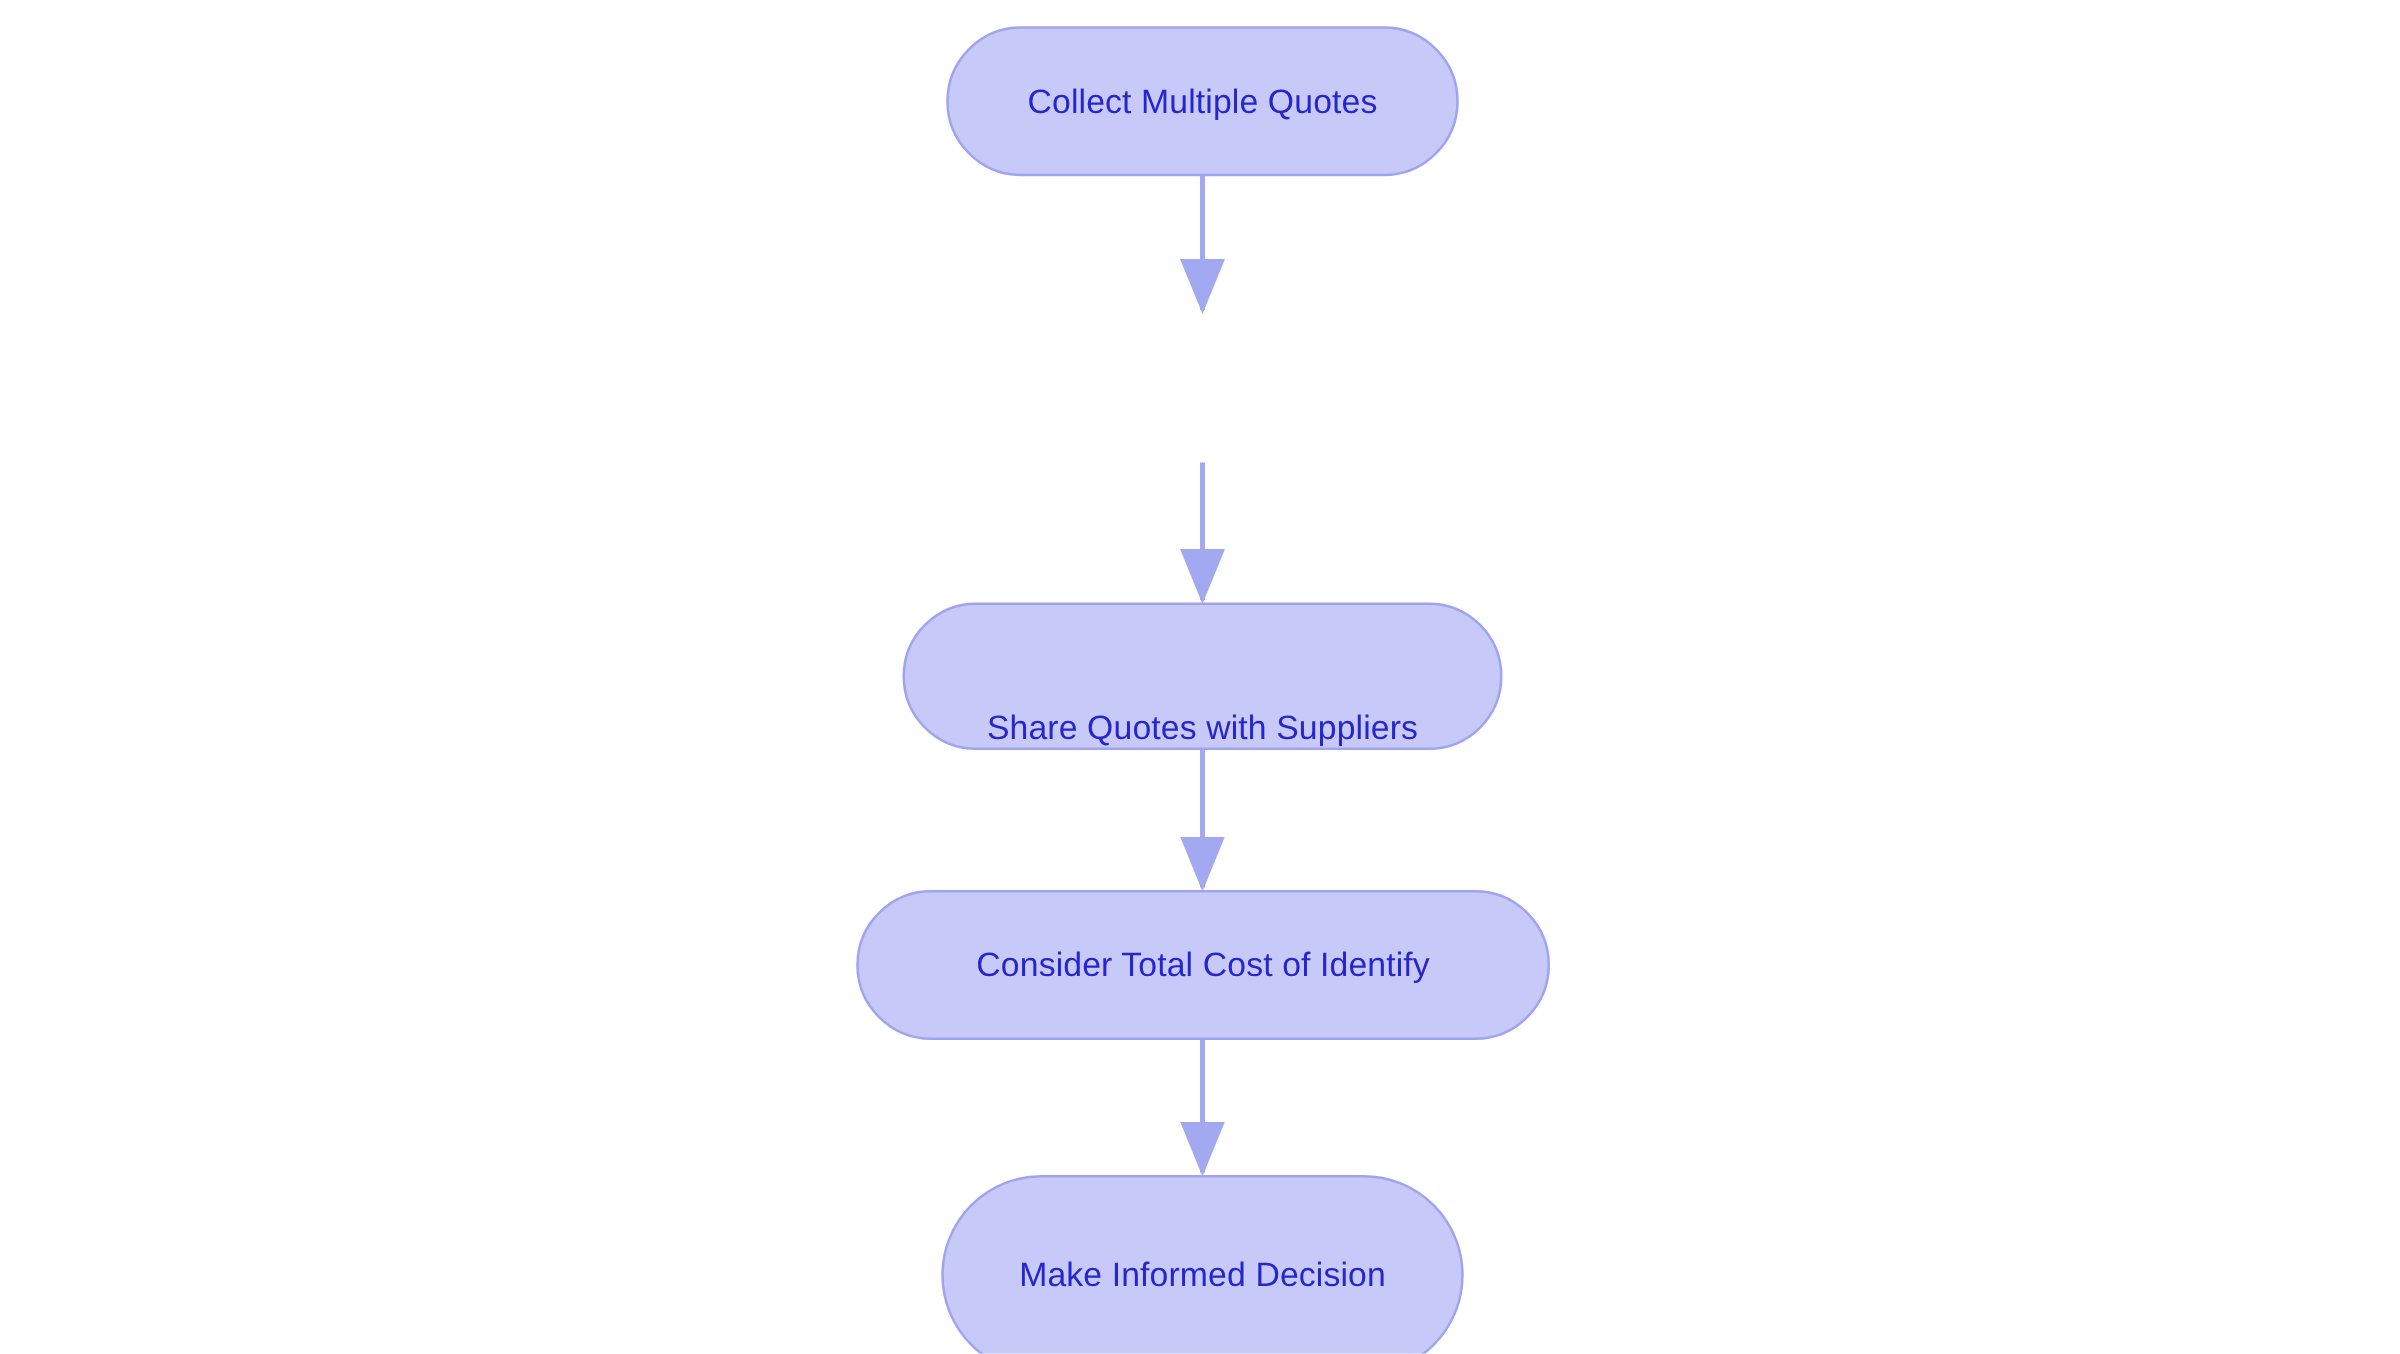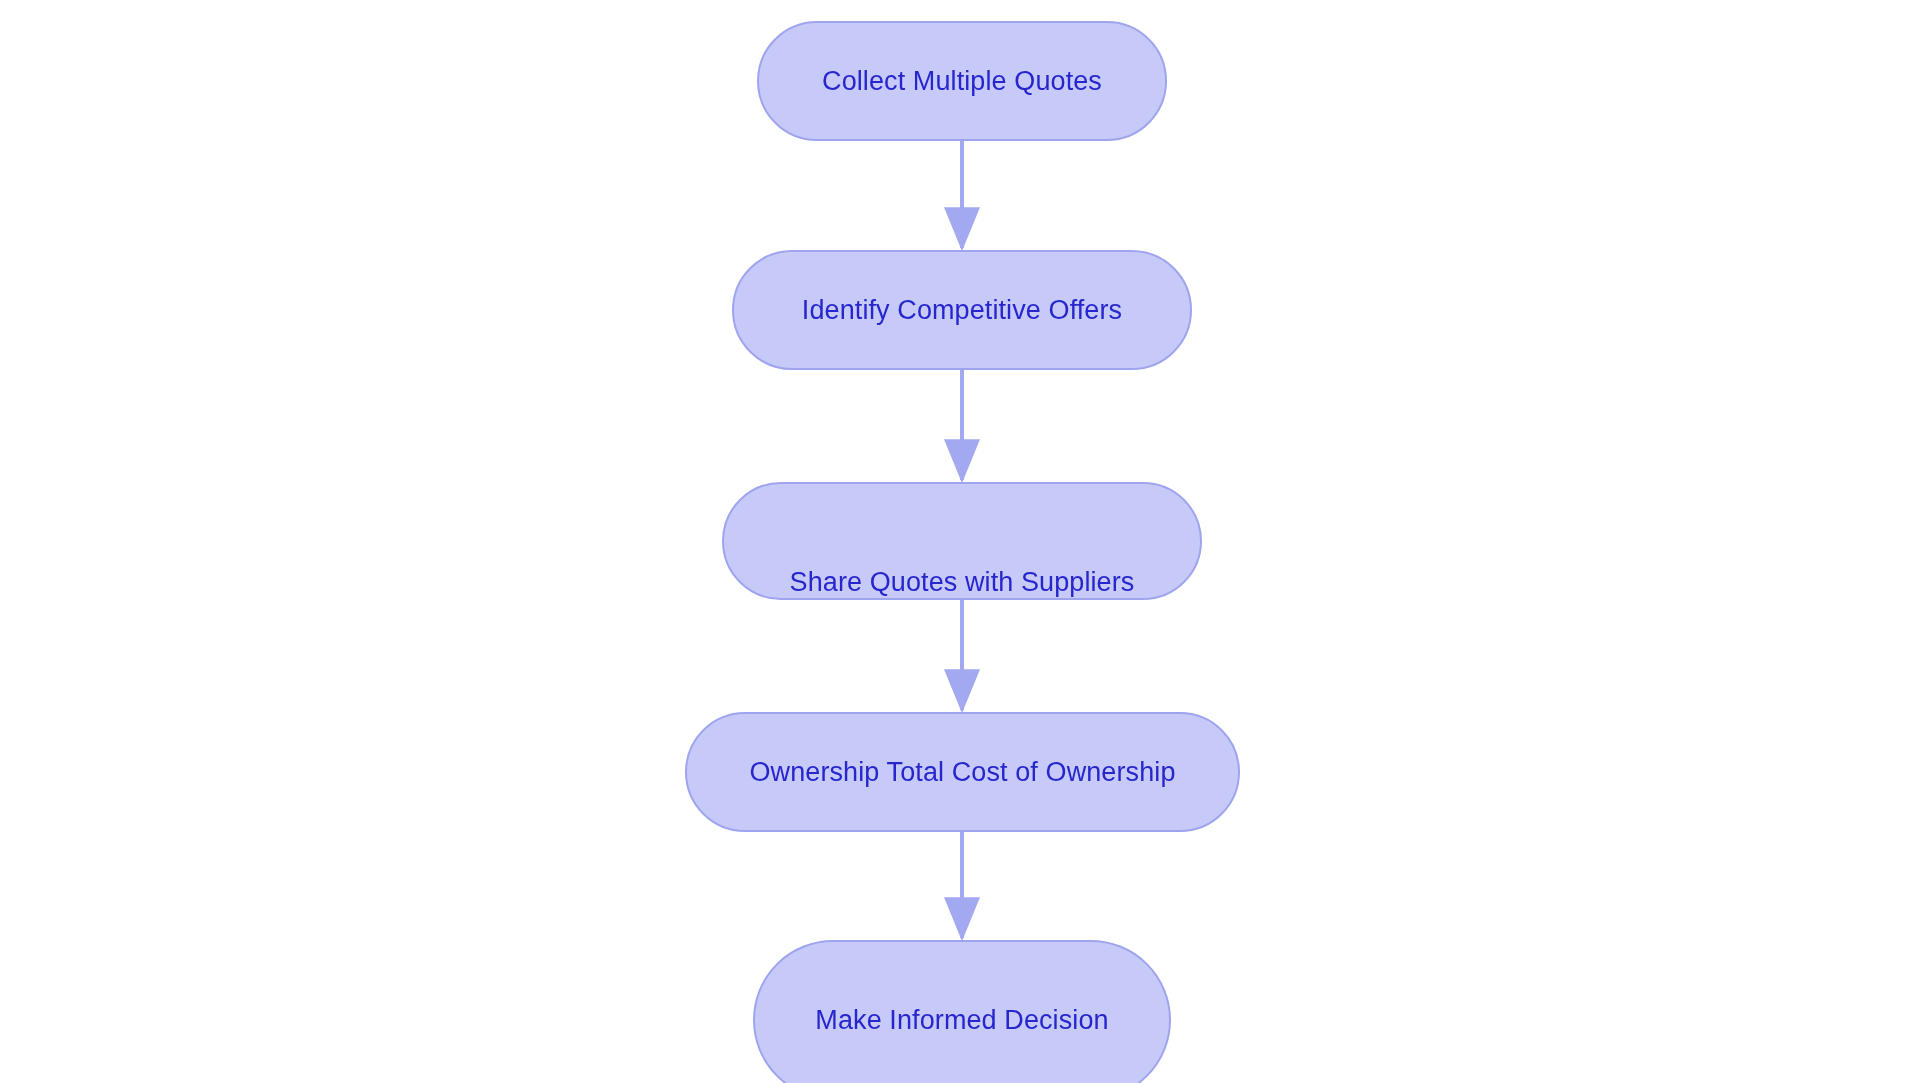--- a/index.html
+++ b/index.html
@@ -85,29 +85,26 @@
 
     <g>
       <line x1="962" y1="832" x2="962" y2="938" stroke="#a3a9f0" stroke-width="4" marker-end="url(#arrowhead)"></line>
     </g>
   </svg>
 
   <div class="flow-node" id="node-0">
     <span class="flow-node-label">Collect Multiple Quotes</span>
   </div>
 
-  <div class="flow-node" id="node-1">
-    <span class="flow-node-label">Identify Competitive Offers</span>
-  </div>
 
   <div class="flow-node" id="node-2">
     <span class="flow-node-label">Share Quotes with Suppliers</span>
   </div>
 
   <div class="flow-node" id="node-3">
-    <span class="flow-node-label">Ownership Total Cost of Ownership</span>
+    <span class="flow-node-label">Consider Total Cost of Identify</span>
   </div>
 
   <div class="flow-node" id="node-4">
     <span class="flow-node-label">Make Informed Decision</span>
   </div>
 
 </div>
 
 </body></html>

